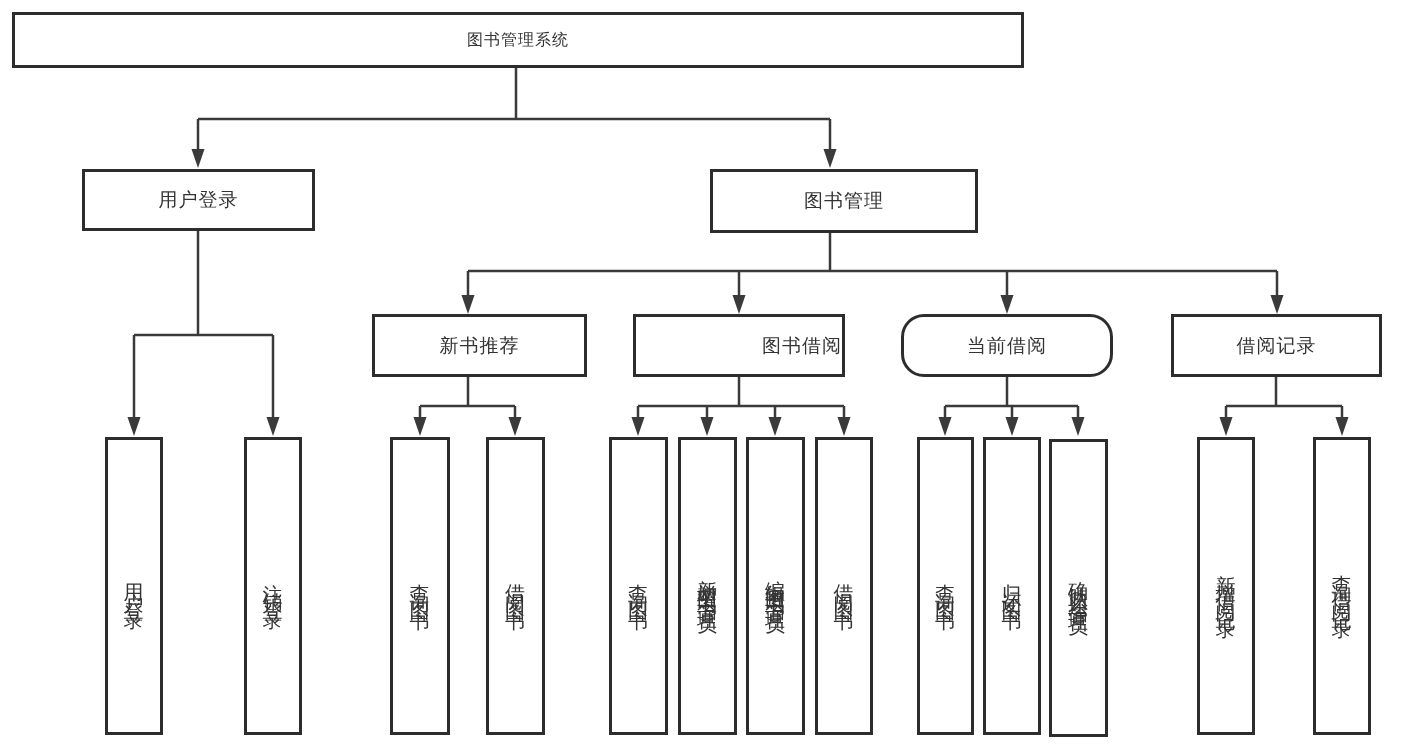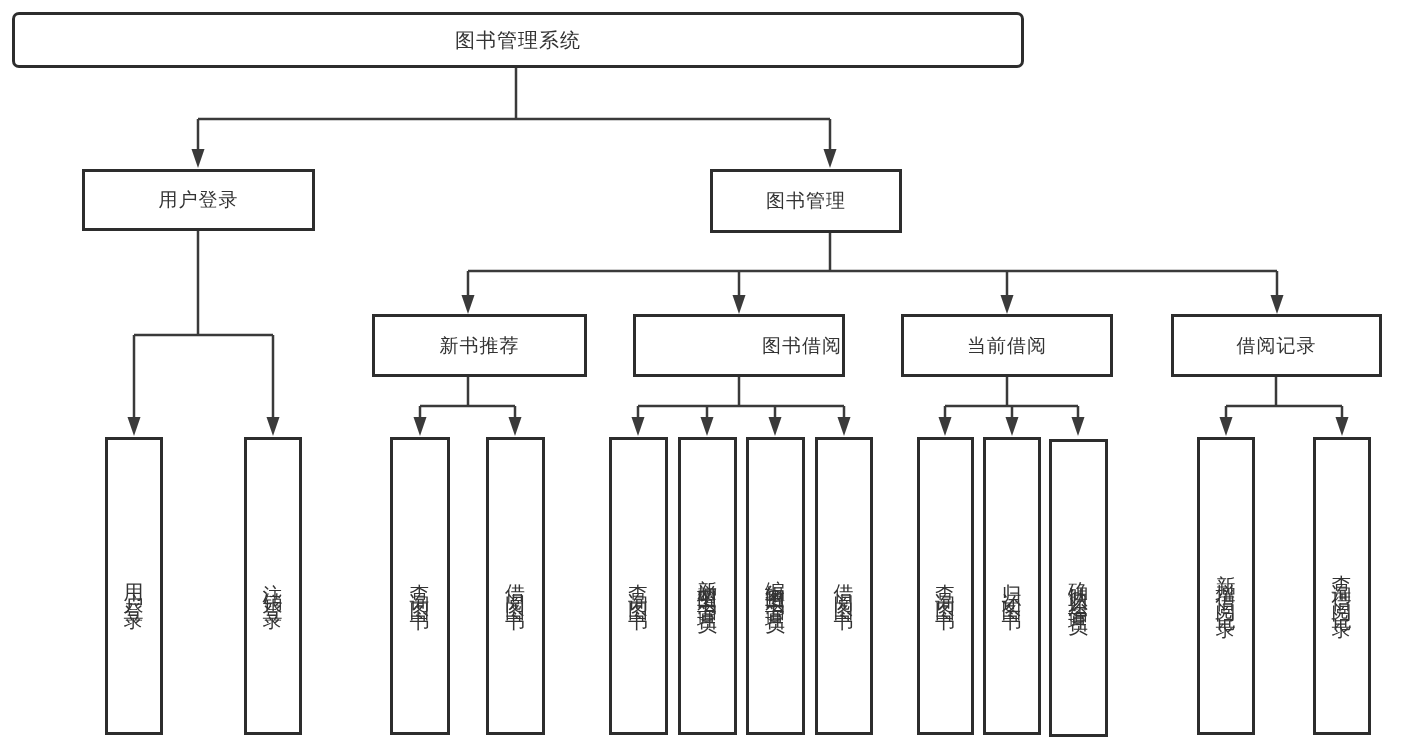--- a/index.html
+++ b/index.html
@@ -15,21 +15,21 @@
     background:#ffffff;
     border:3px solid #2d2d2d;
     box-sizing:border-box;
     display:flex;
     align-items:center;
     justify-content:center;
     color:#333333;
     z-index:2;
   }
   .h-node{font-size:19px;letter-spacing:1px;}
-  .root-node{font-size:20px;border-radius:7px;}
+  .root-node{font-size:16px;}
   .v-node span{
     writing-mode:vertical-rl;
     font-size:20px;
     letter-spacing:9px;
     line-height:1;
   }
   .v-node.long span{letter-spacing:5px;}
   #edges{
     position:absolute;left:0;top:0;z-index:1;
   }
@@ -127,31 +127,31 @@
     </g>
   </svg>
 
   <div class="node h-node root-node" style="left:12px;top:12px;width:1012px;height:56px;">
     <span>图书管理系统</span>
   </div>
 
   <div class="node h-node" style="left:82px;top:169px;width:233px;height:62px;">
     <span>用户登录</span>
   </div>
-  <div class="node h-node" style="left:710px;top:169px;width:192px;height:64px;">
+  <div class="node h-node" style="left:710px;top:169px;width:268px;height:64px;">
     <span>图书管理</span>
   </div>
 
   <div class="node h-node" style="left:372px;top:314px;width:215px;height:63px;">
     <span>新书推荐</span>
   </div>
   <div class="node h-node" style="left:633px;top:314px;width:212px;height:63px;justify-content:flex-end;">
     <span>图书借阅</span>
   </div>
-  <div class="node h-node" style="left:901px;top:314px;width:212px;height:63px;">
+  <div class="node h-node" style="left:901px;top:314px;width:212px;height:63px;border-radius:23px;">
     <span>当前借阅</span>
   </div>
   <div class="node h-node" style="left:1171px;top:314px;width:211px;height:63px;">
     <span>借阅记录</span>
   </div>
 
   <div class="node v-node" style="left:105px;top:437px;width:58px;height:298px;">
     <span>用户登录</span>
   </div>
   <div class="node v-node" style="left:244px;top:437px;width:58px;height:298px;">

